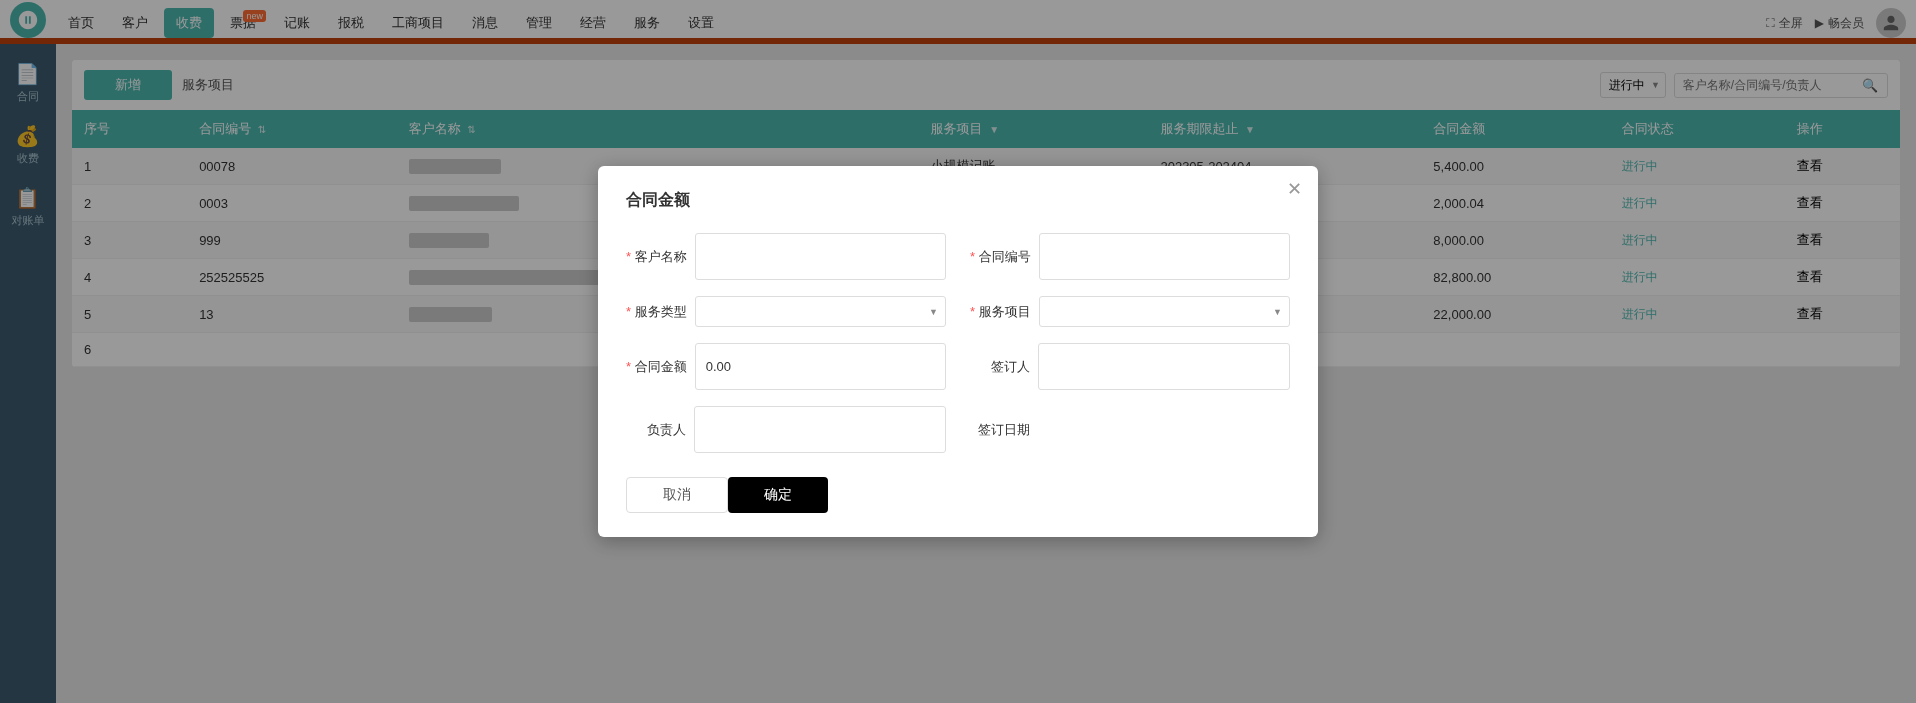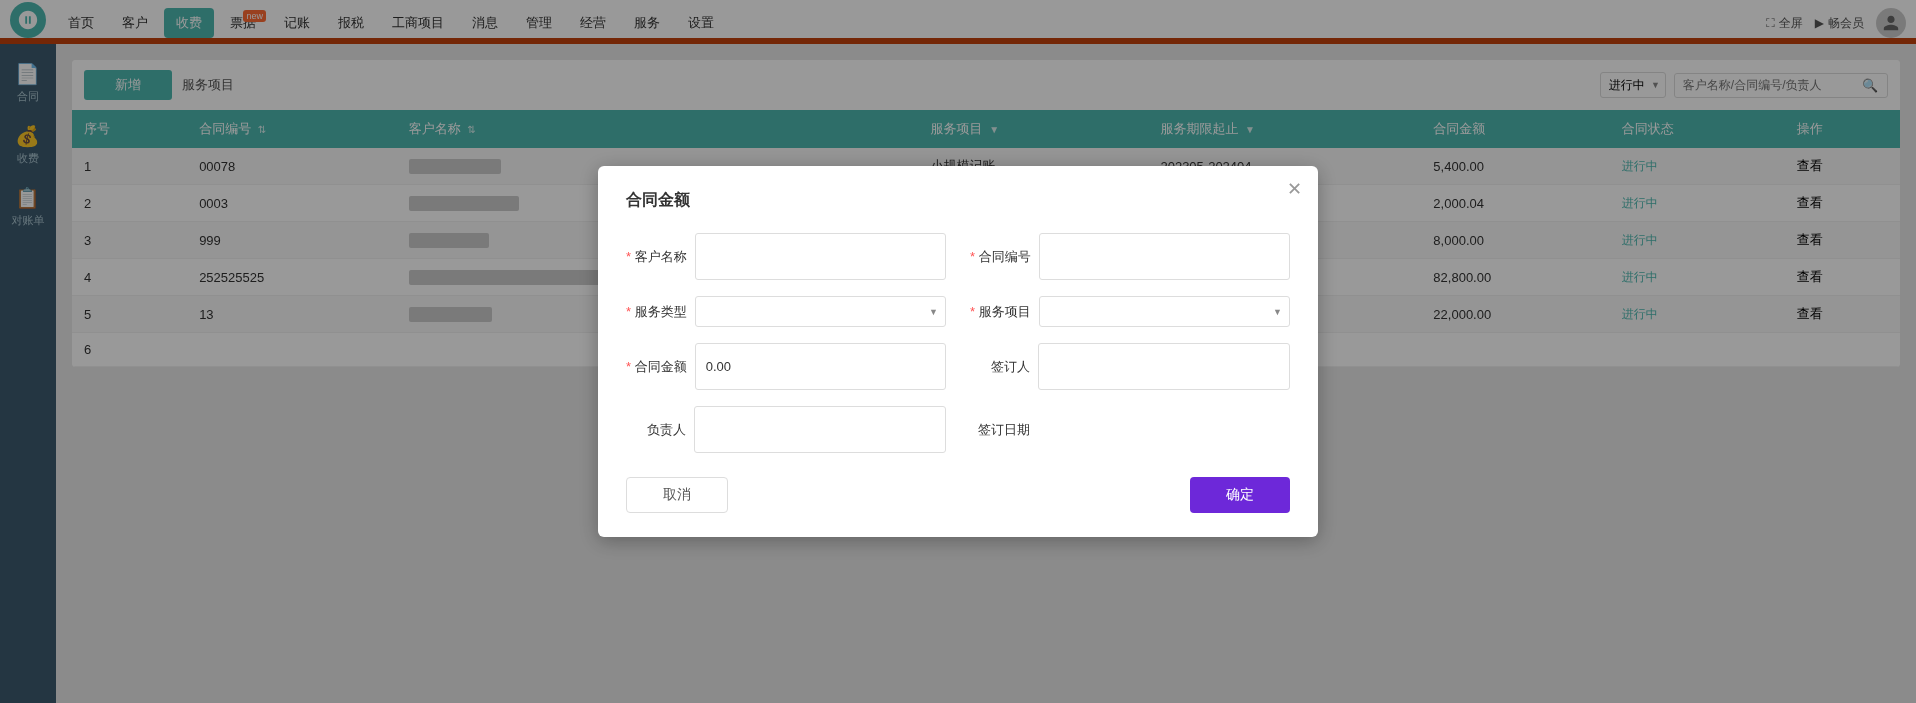--- a/index.html
+++ b/index.html
@@ -335,34 +335,34 @@
     .calendar-icon {
       position: absolute;
       right: 8px;
       color: #aaa;
       font-size: 14px;
       cursor: pointer;
     }
     .modal-footer {
       margin-top: 24px;
       display: flex;
-      justify-content: space-between;
-      gap: 16px;
+      justify-content: flex-start;
+      gap: 0;
     }
     .btn-cancel {
       border: 1px solid #ddd;
       background: #fff;
       color: #555;
       padding: 8px 36px;
       border-radius: 4px;
       cursor: pointer;
       font-size: 14px;
     }
     .btn-confirm {
-      background: #6d28d9;
+      background: #000000;
       color: #fff;
       border: none;
       padding: 8px 36px;
       border-radius: 4px;
       cursor: pointer;
       font-size: 14px;
     }
   </style>
 </head>
 <body>

